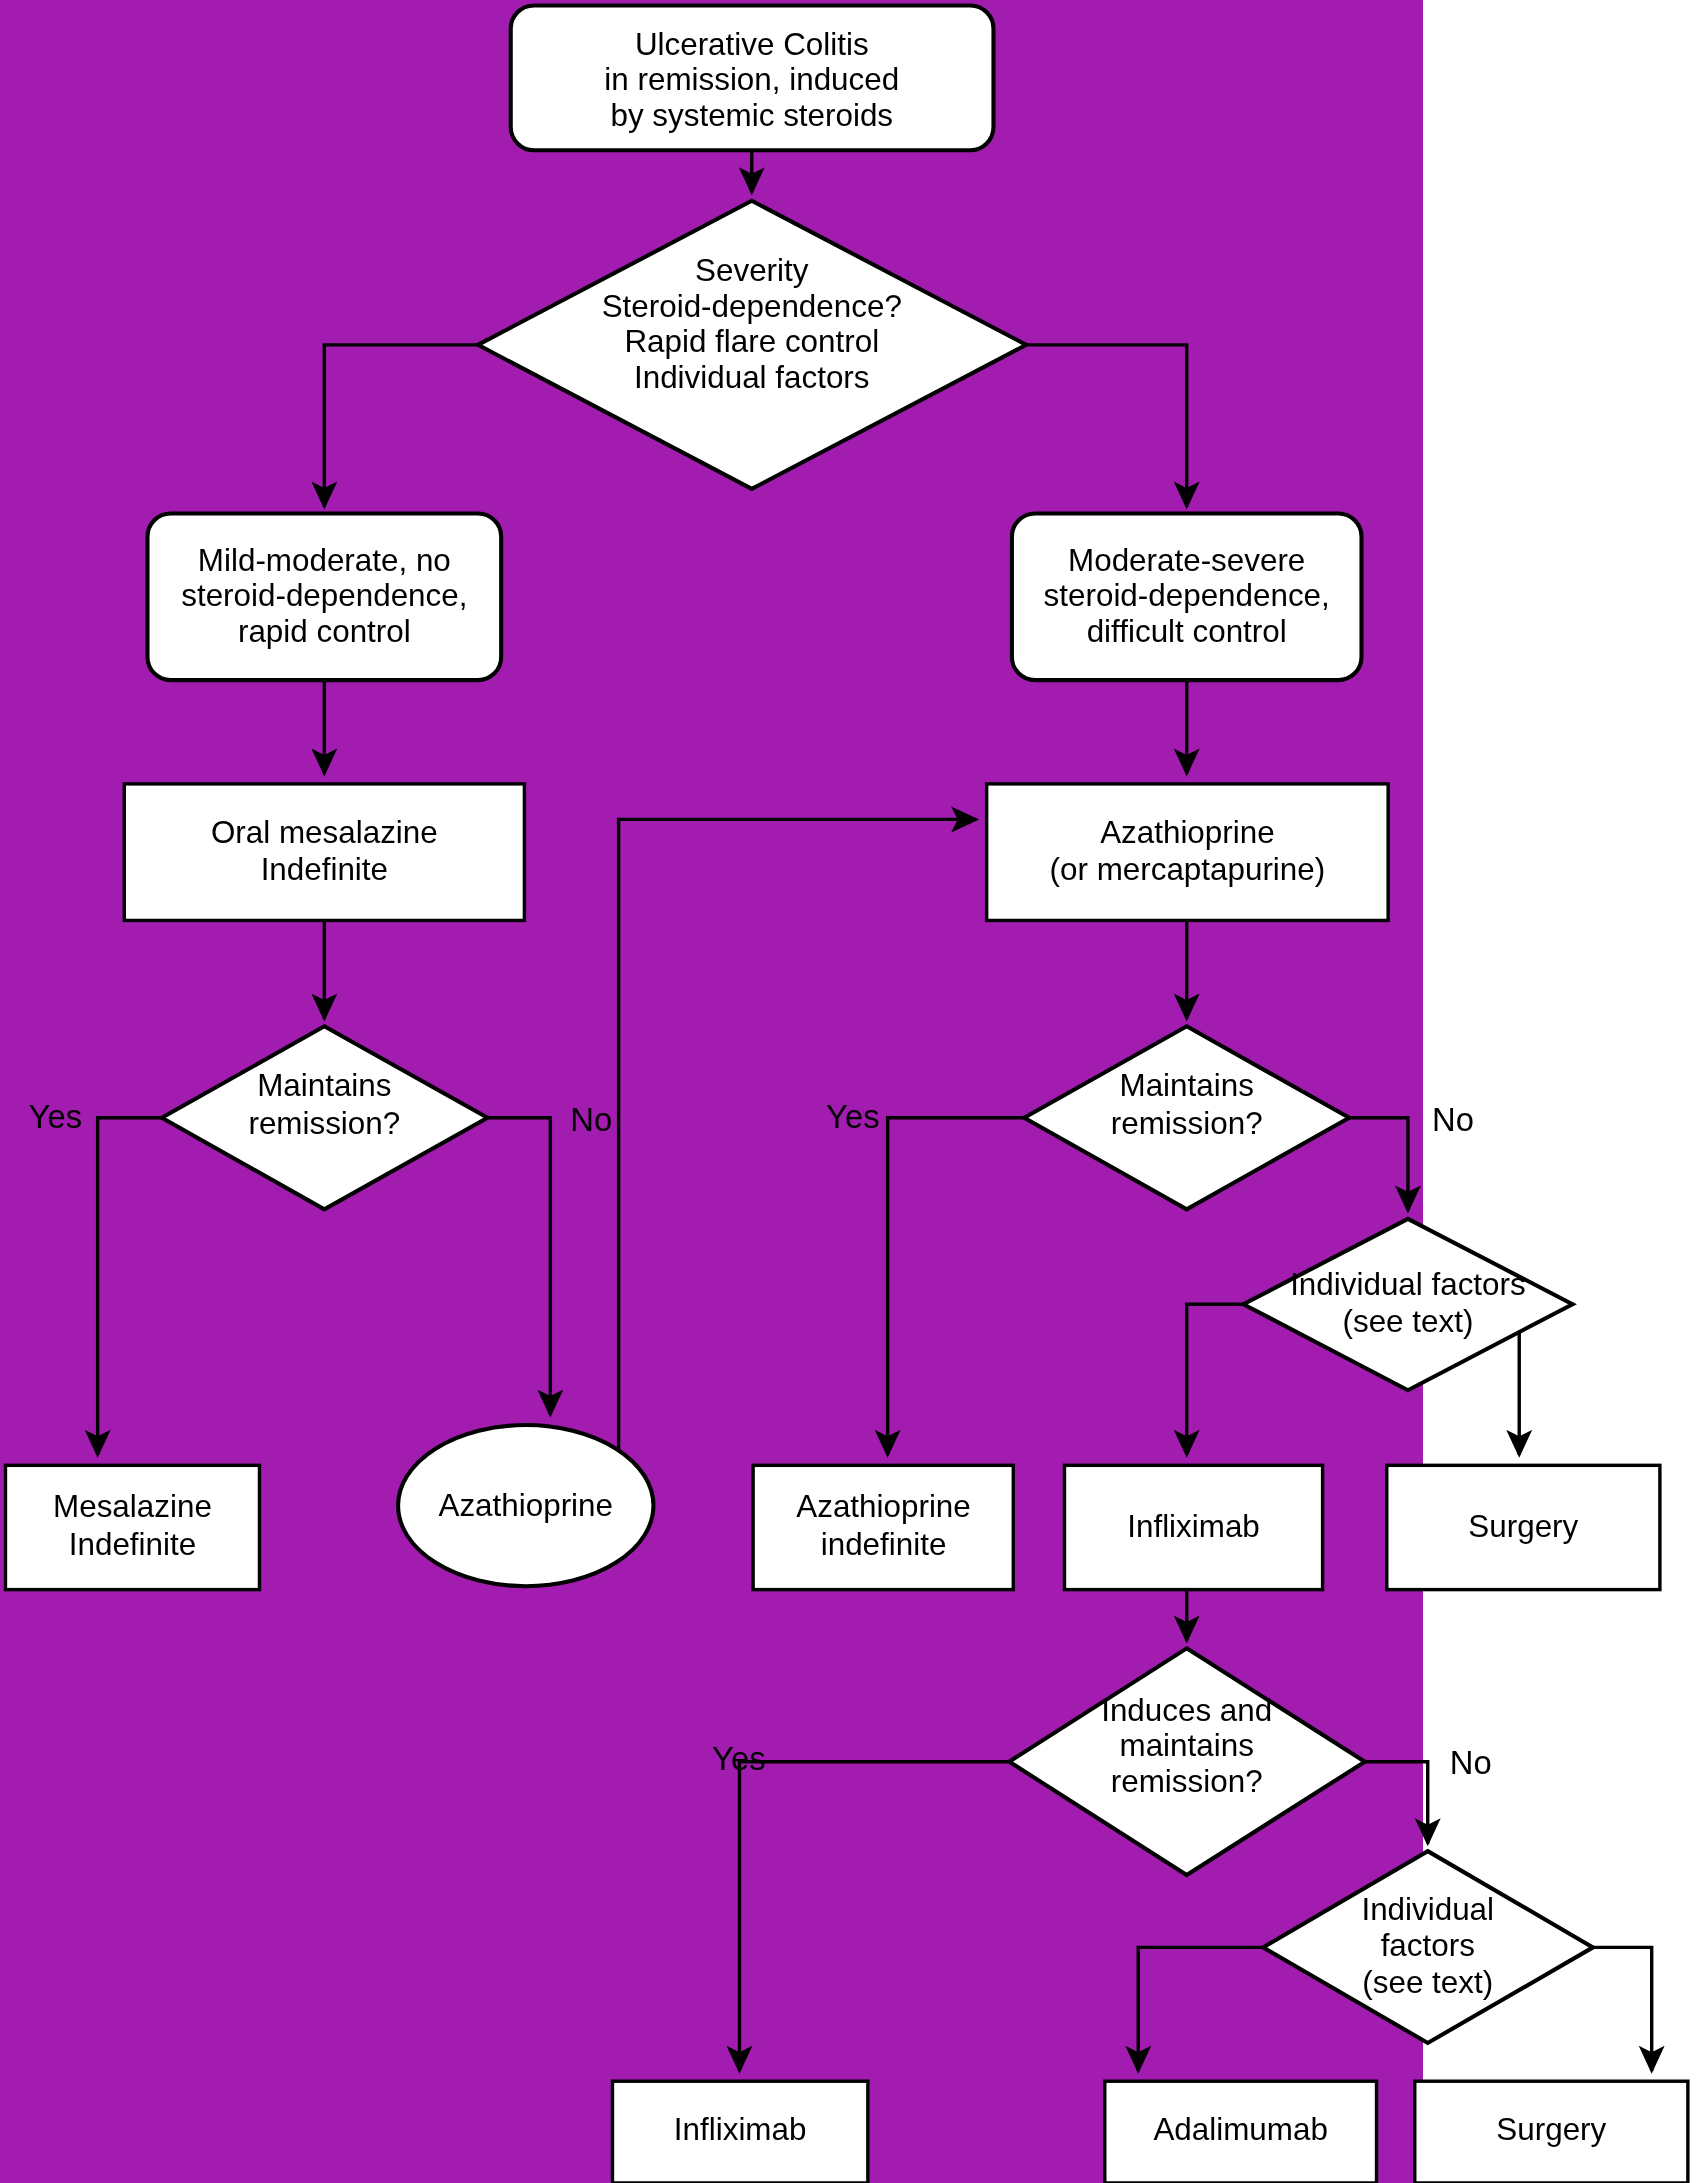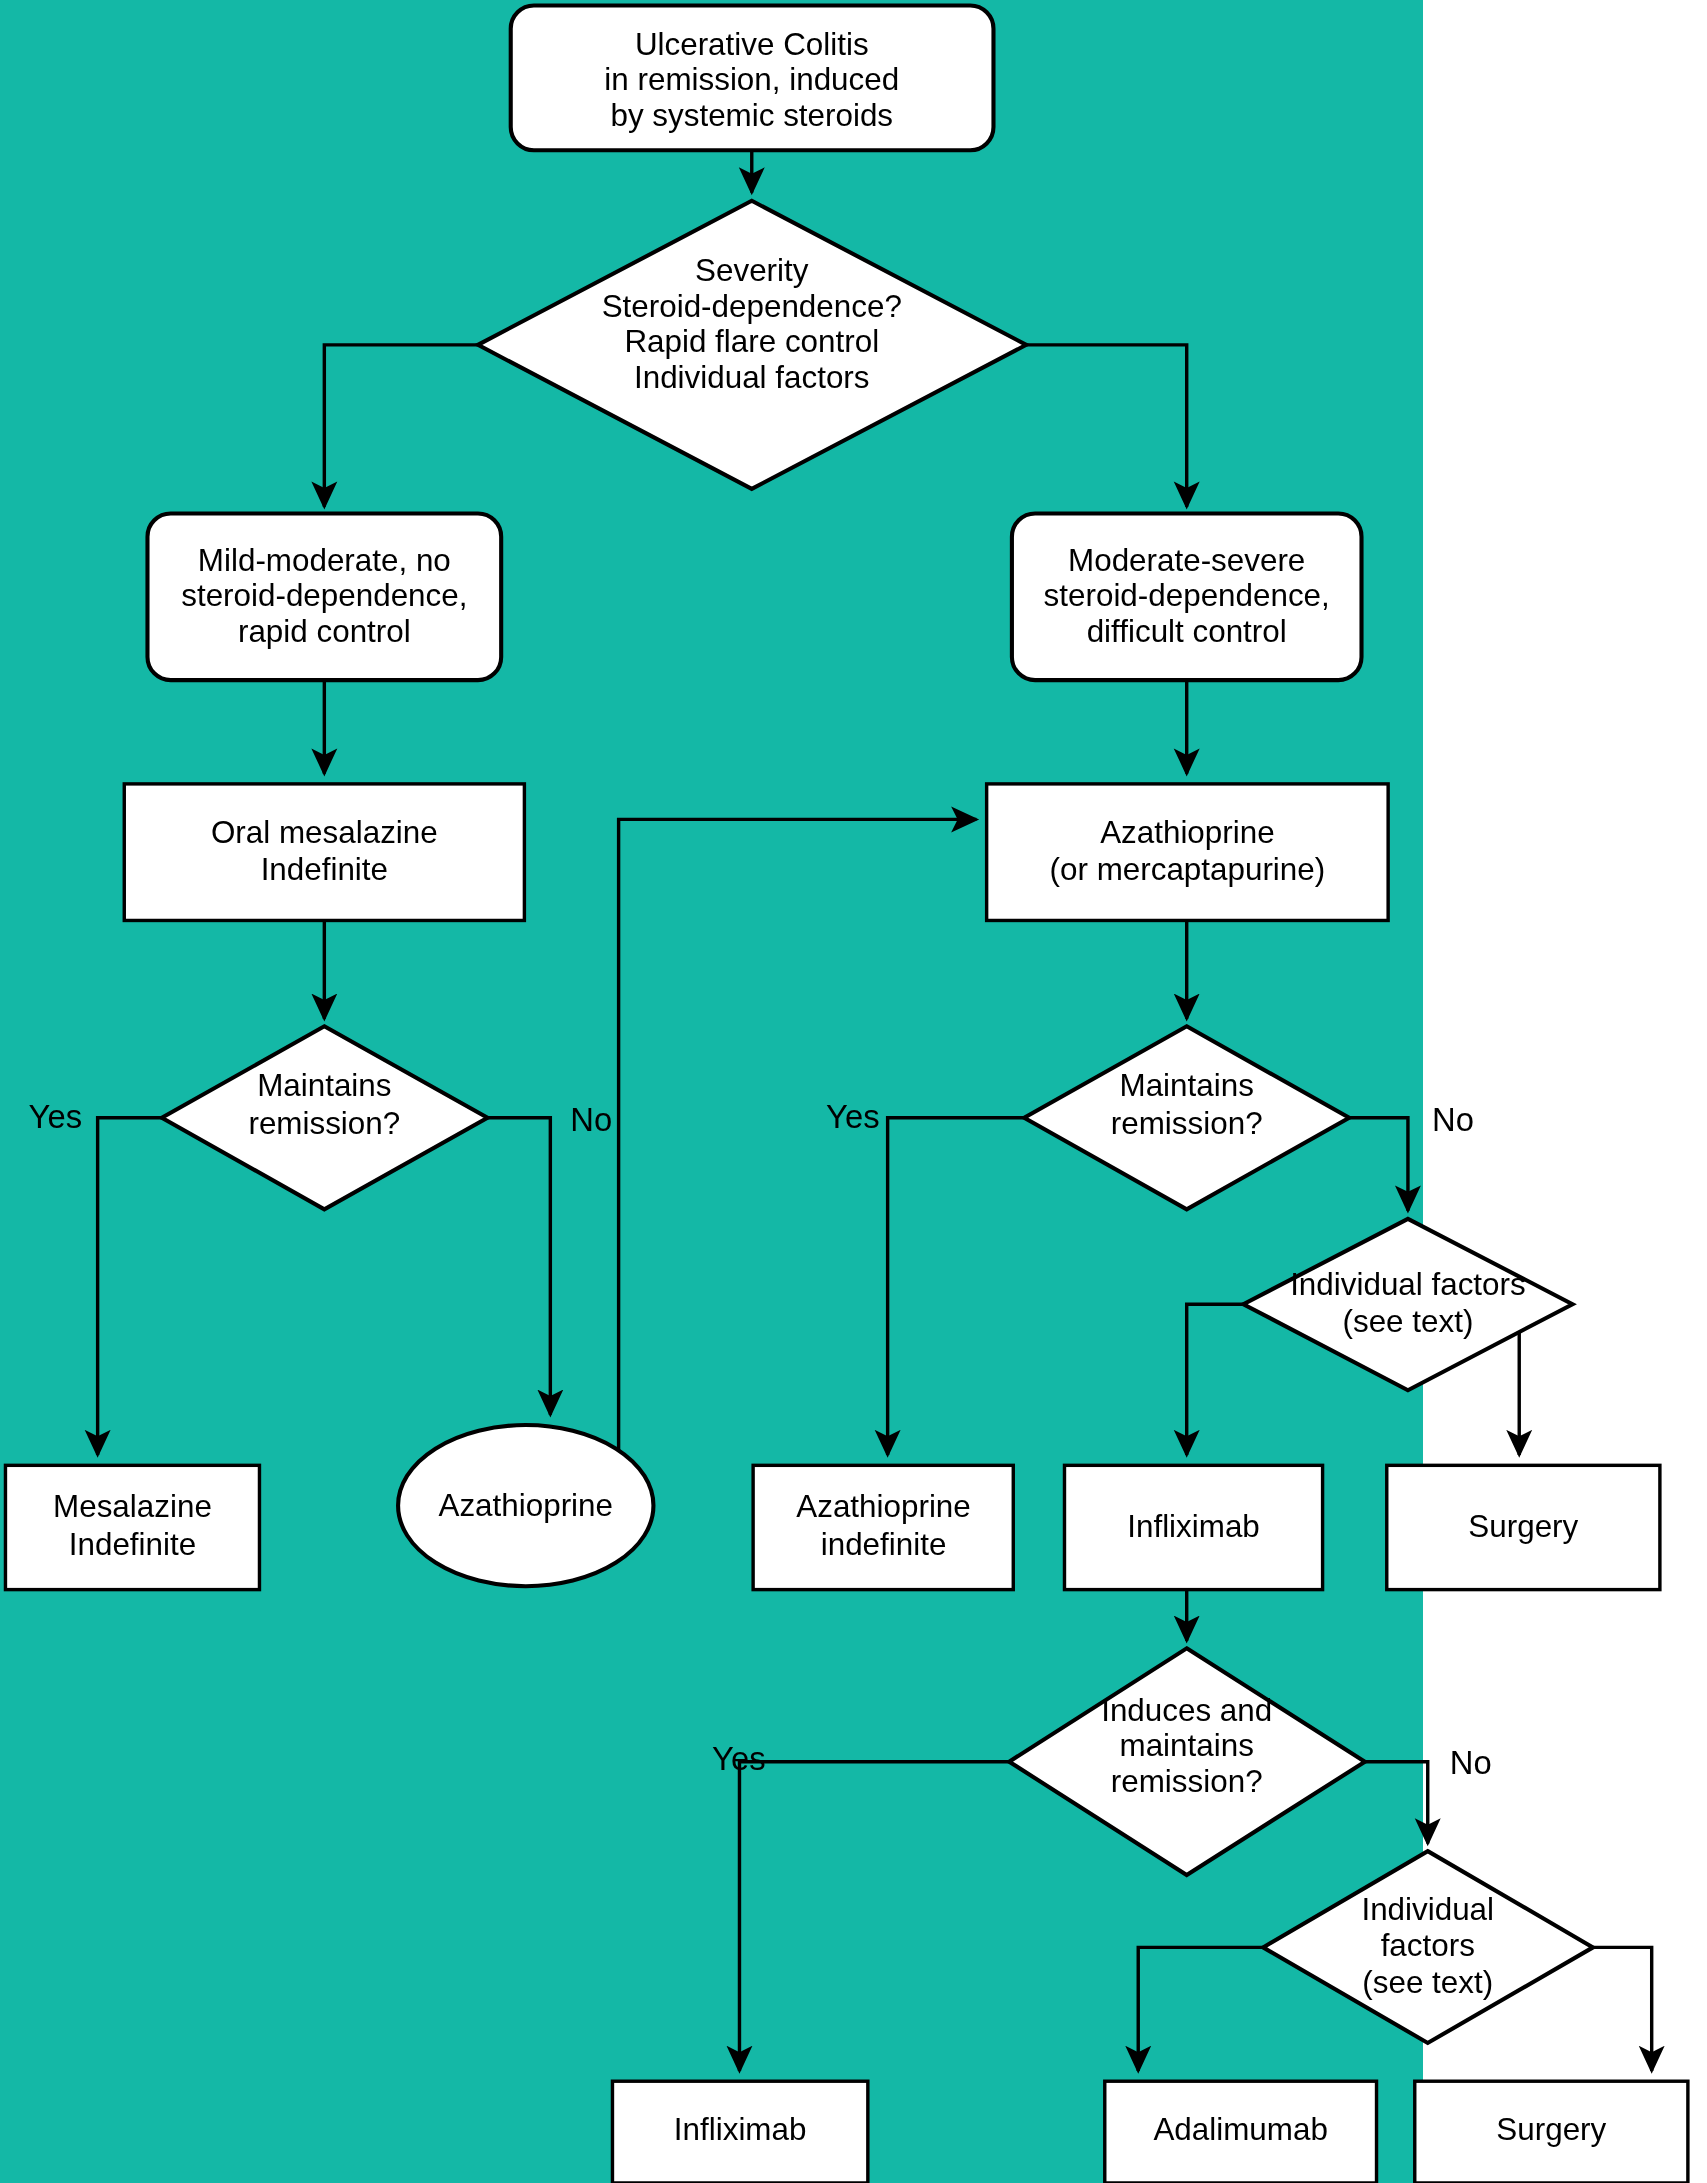--- a/index.html
+++ b/index.html
@@ -1,21 +1,21 @@
 <!DOCTYPE html>
 <html style="font-size:11px"><head>
 <meta charset="utf-8">
 <title>Ulcerative Colitis maintenance flowchart</title>
 <style>
   html,body{margin:0;padding:0;background:#ffffff;}
   body{
     font-family:"Liberation Sans", sans-serif;
     width:1707px;height:2183px;overflow:hidden;
   }
-  #chart-root{position:relative;width:1423px;height:2183px;background:#14b8a6;}
+  #chart-root{position:relative;width:1423px;height:2183px;background:#a21caf;}
   svg#flow{display:block;width:1707px;height:2183px;}
   .shape{fill:#ffffff;stroke:#000000;stroke-width:6;}
   .shape-thin{fill:#ffffff;stroke:#000000;stroke-width:5;}
   .conn{stroke:#000000;stroke-width:5;fill:none;}
   .node-text{
     font-family:"Liberation Sans", sans-serif;
     font-size:46px;
     fill:#000000;
     text-anchor:middle;
     dominant-baseline:middle;

